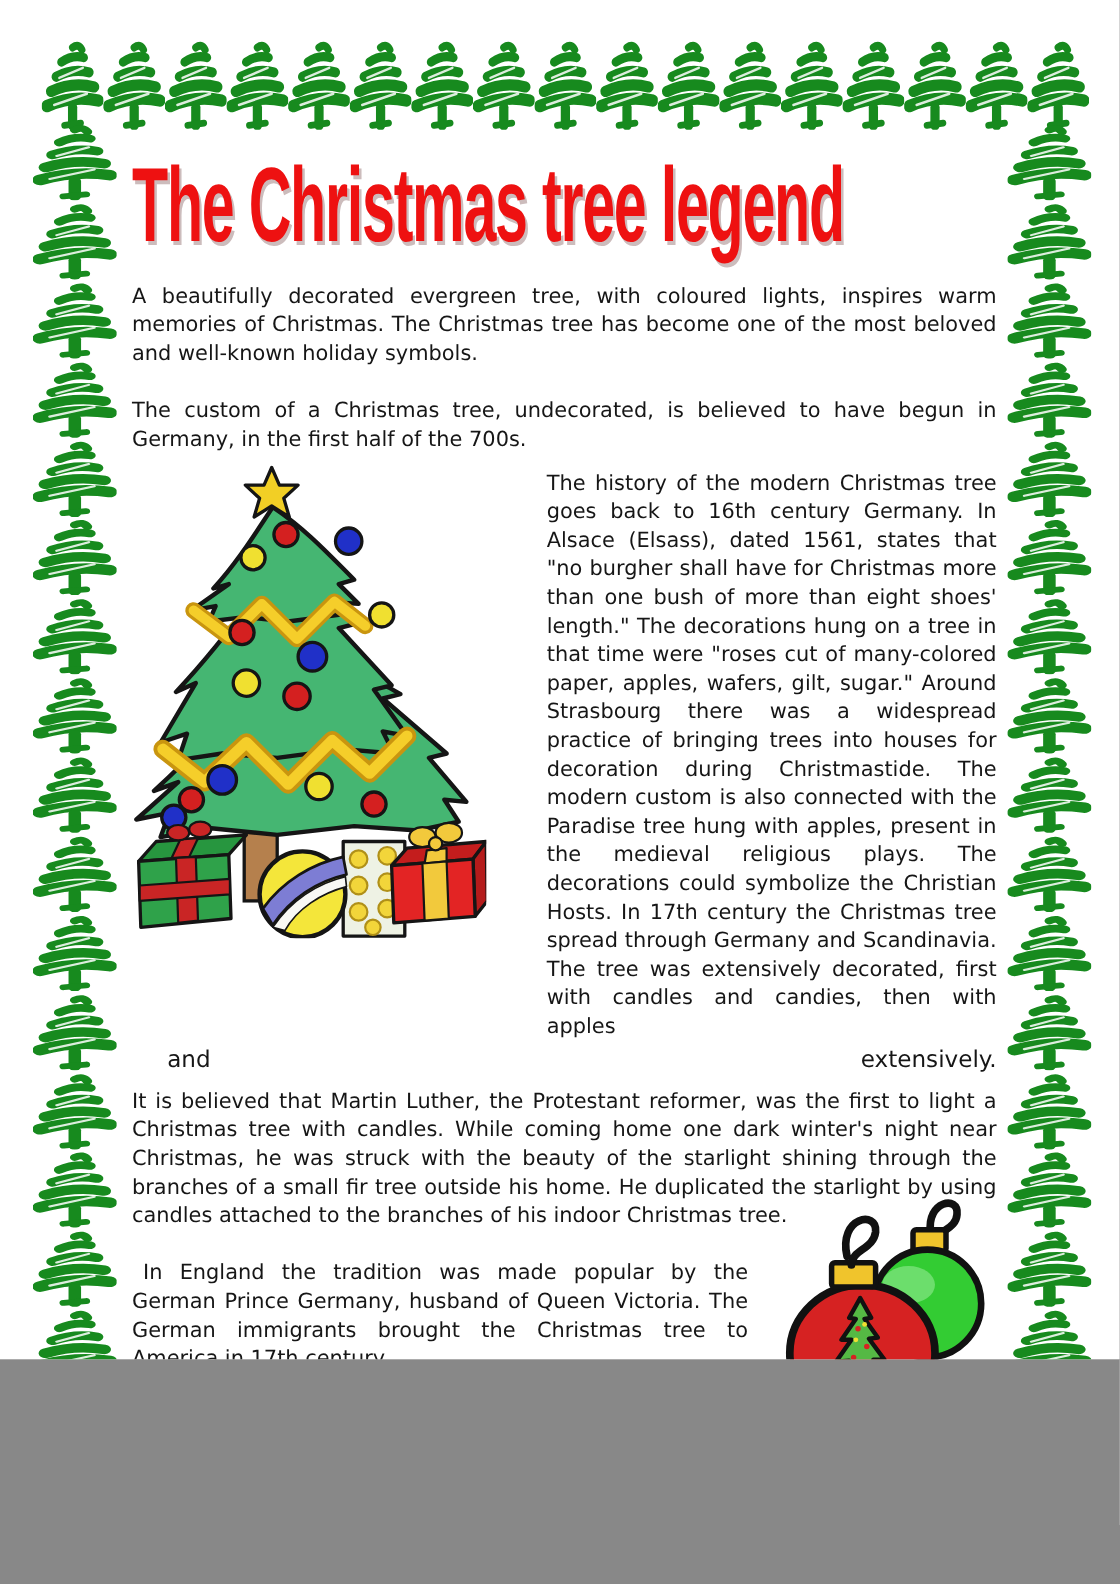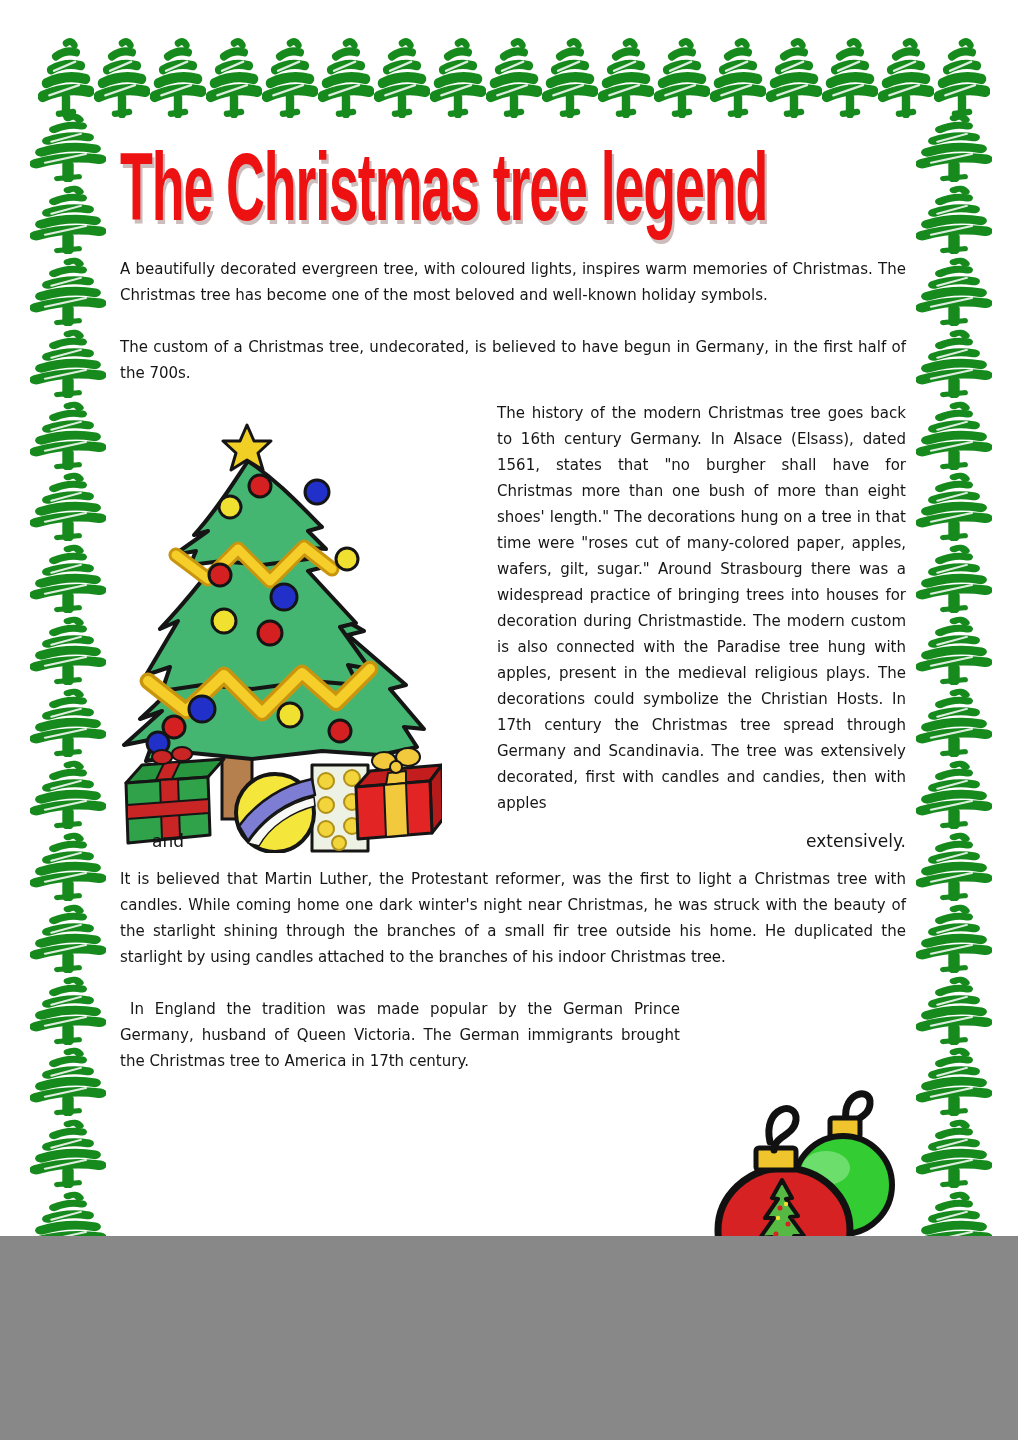--- a/index.html
+++ b/index.html
@@ -21,26 +21,26 @@
   .content{position:absolute; left:120px; top:140px; width:786px; z-index:2; color:#161616;}
   .title{
     display:inline-block;
     font-family:"Liberation Sans", sans-serif;
     font-weight:700; font-size:96px; line-height:94px;
     letter-spacing:-2px; white-space:nowrap;
     color:#ee1111; text-shadow:4px 4px 0 #ccbcbc;
     transform:scaleX(0.56); transform-origin:left top;
     margin:0 0 22px 0;
   }
-  .para{font-size:15px; line-height:26px; text-align:justify; margin:0;}
+  .para{font-size:19px; line-height:26px; text-align:justify; margin:0;}
   .p-intro{margin-bottom:26px;}
   .p-custom{margin-bottom:14px;}
   .history-block{margin-top:0;margin-left:32px;}
   .history-text{margin-left:345px; min-height:424px;}
-  .history-tail{display:flex; justify-content:space-between; font-size:17px; line-height:26px; margin-top:4px;}
+  .history-tail{display:flex; justify-content:space-between; font-size:21px; line-height:26px; margin-top:4px;}
   .p-luther{margin-top:12px;}
   .p-england{margin-top:26px; width:560px; text-indent:10px;}
   
   .tree-clipart{position:absolute; left:112px; top:423px; width:330px; height:430px; z-index:2;}
   .ornaments-clipart{position:absolute; left:702px; top:1058px; width:220px; height:240px; z-index:2;}
   
   .watermark{
     position:absolute; left:82px; top:1290px; z-index:1;
     font-family:"Liberation Sans", sans-serif;
     font-weight:700; font-size:36px; letter-spacing:1px; color:#8a8a8a;

